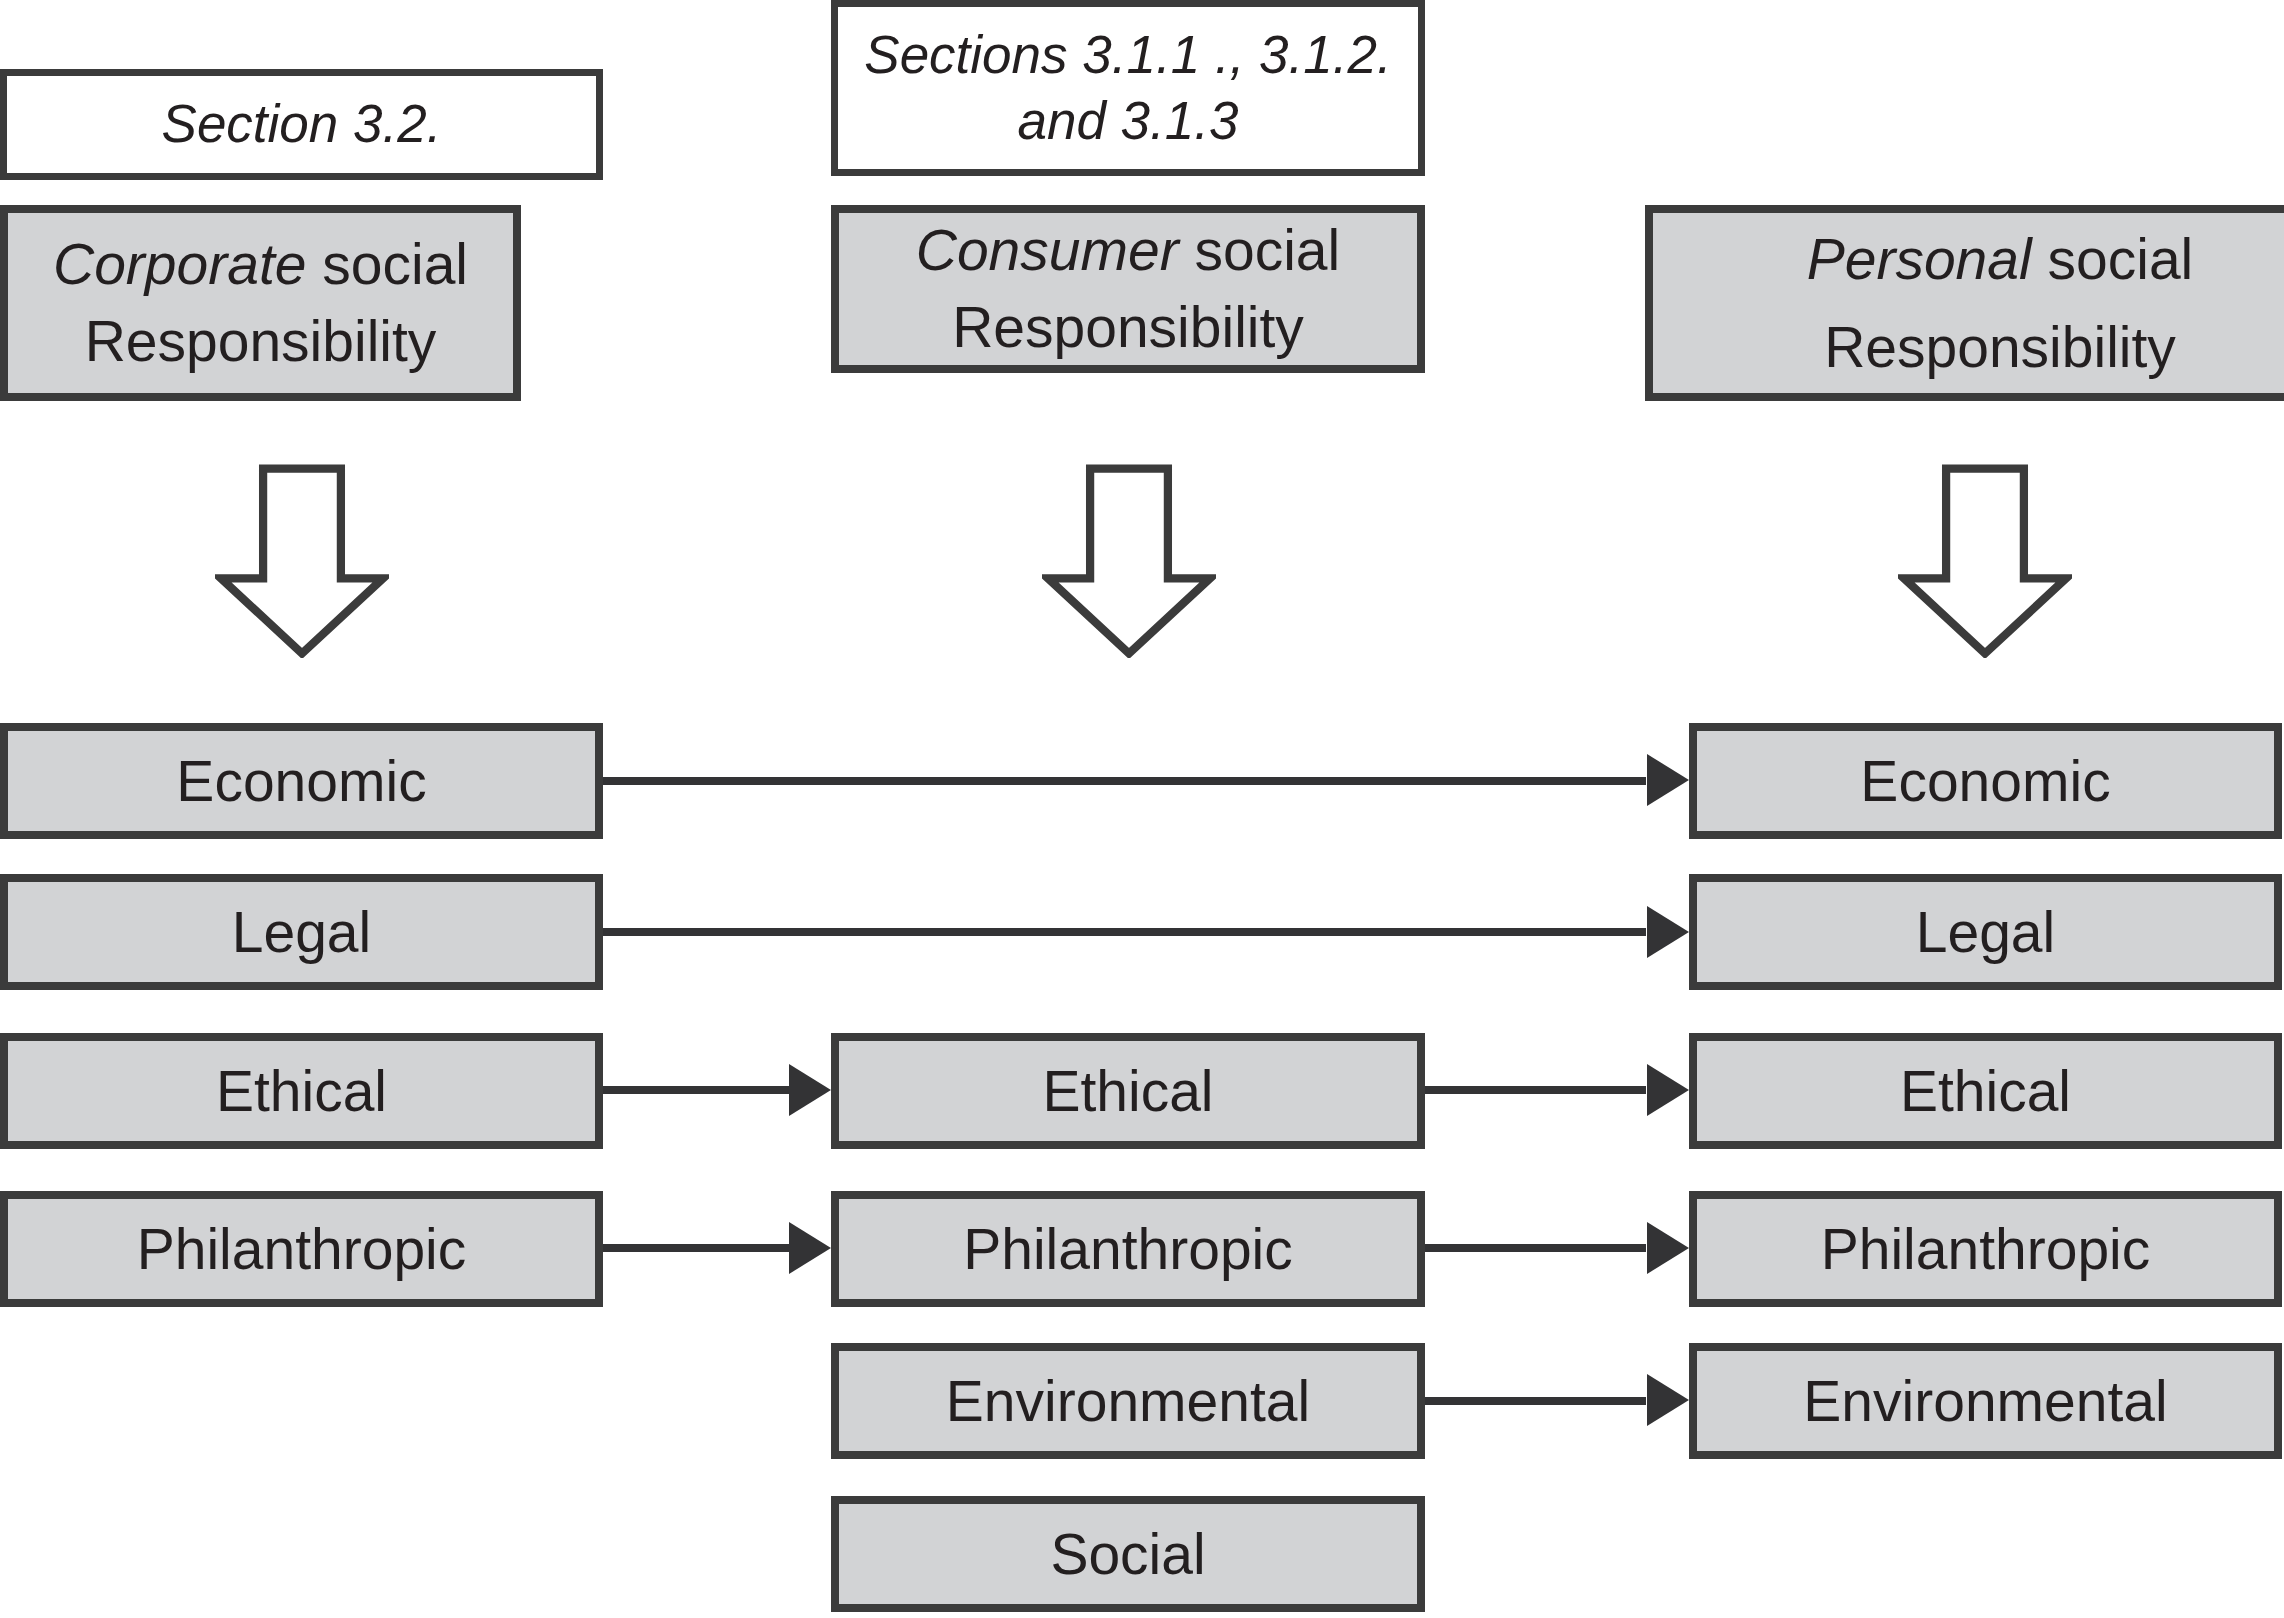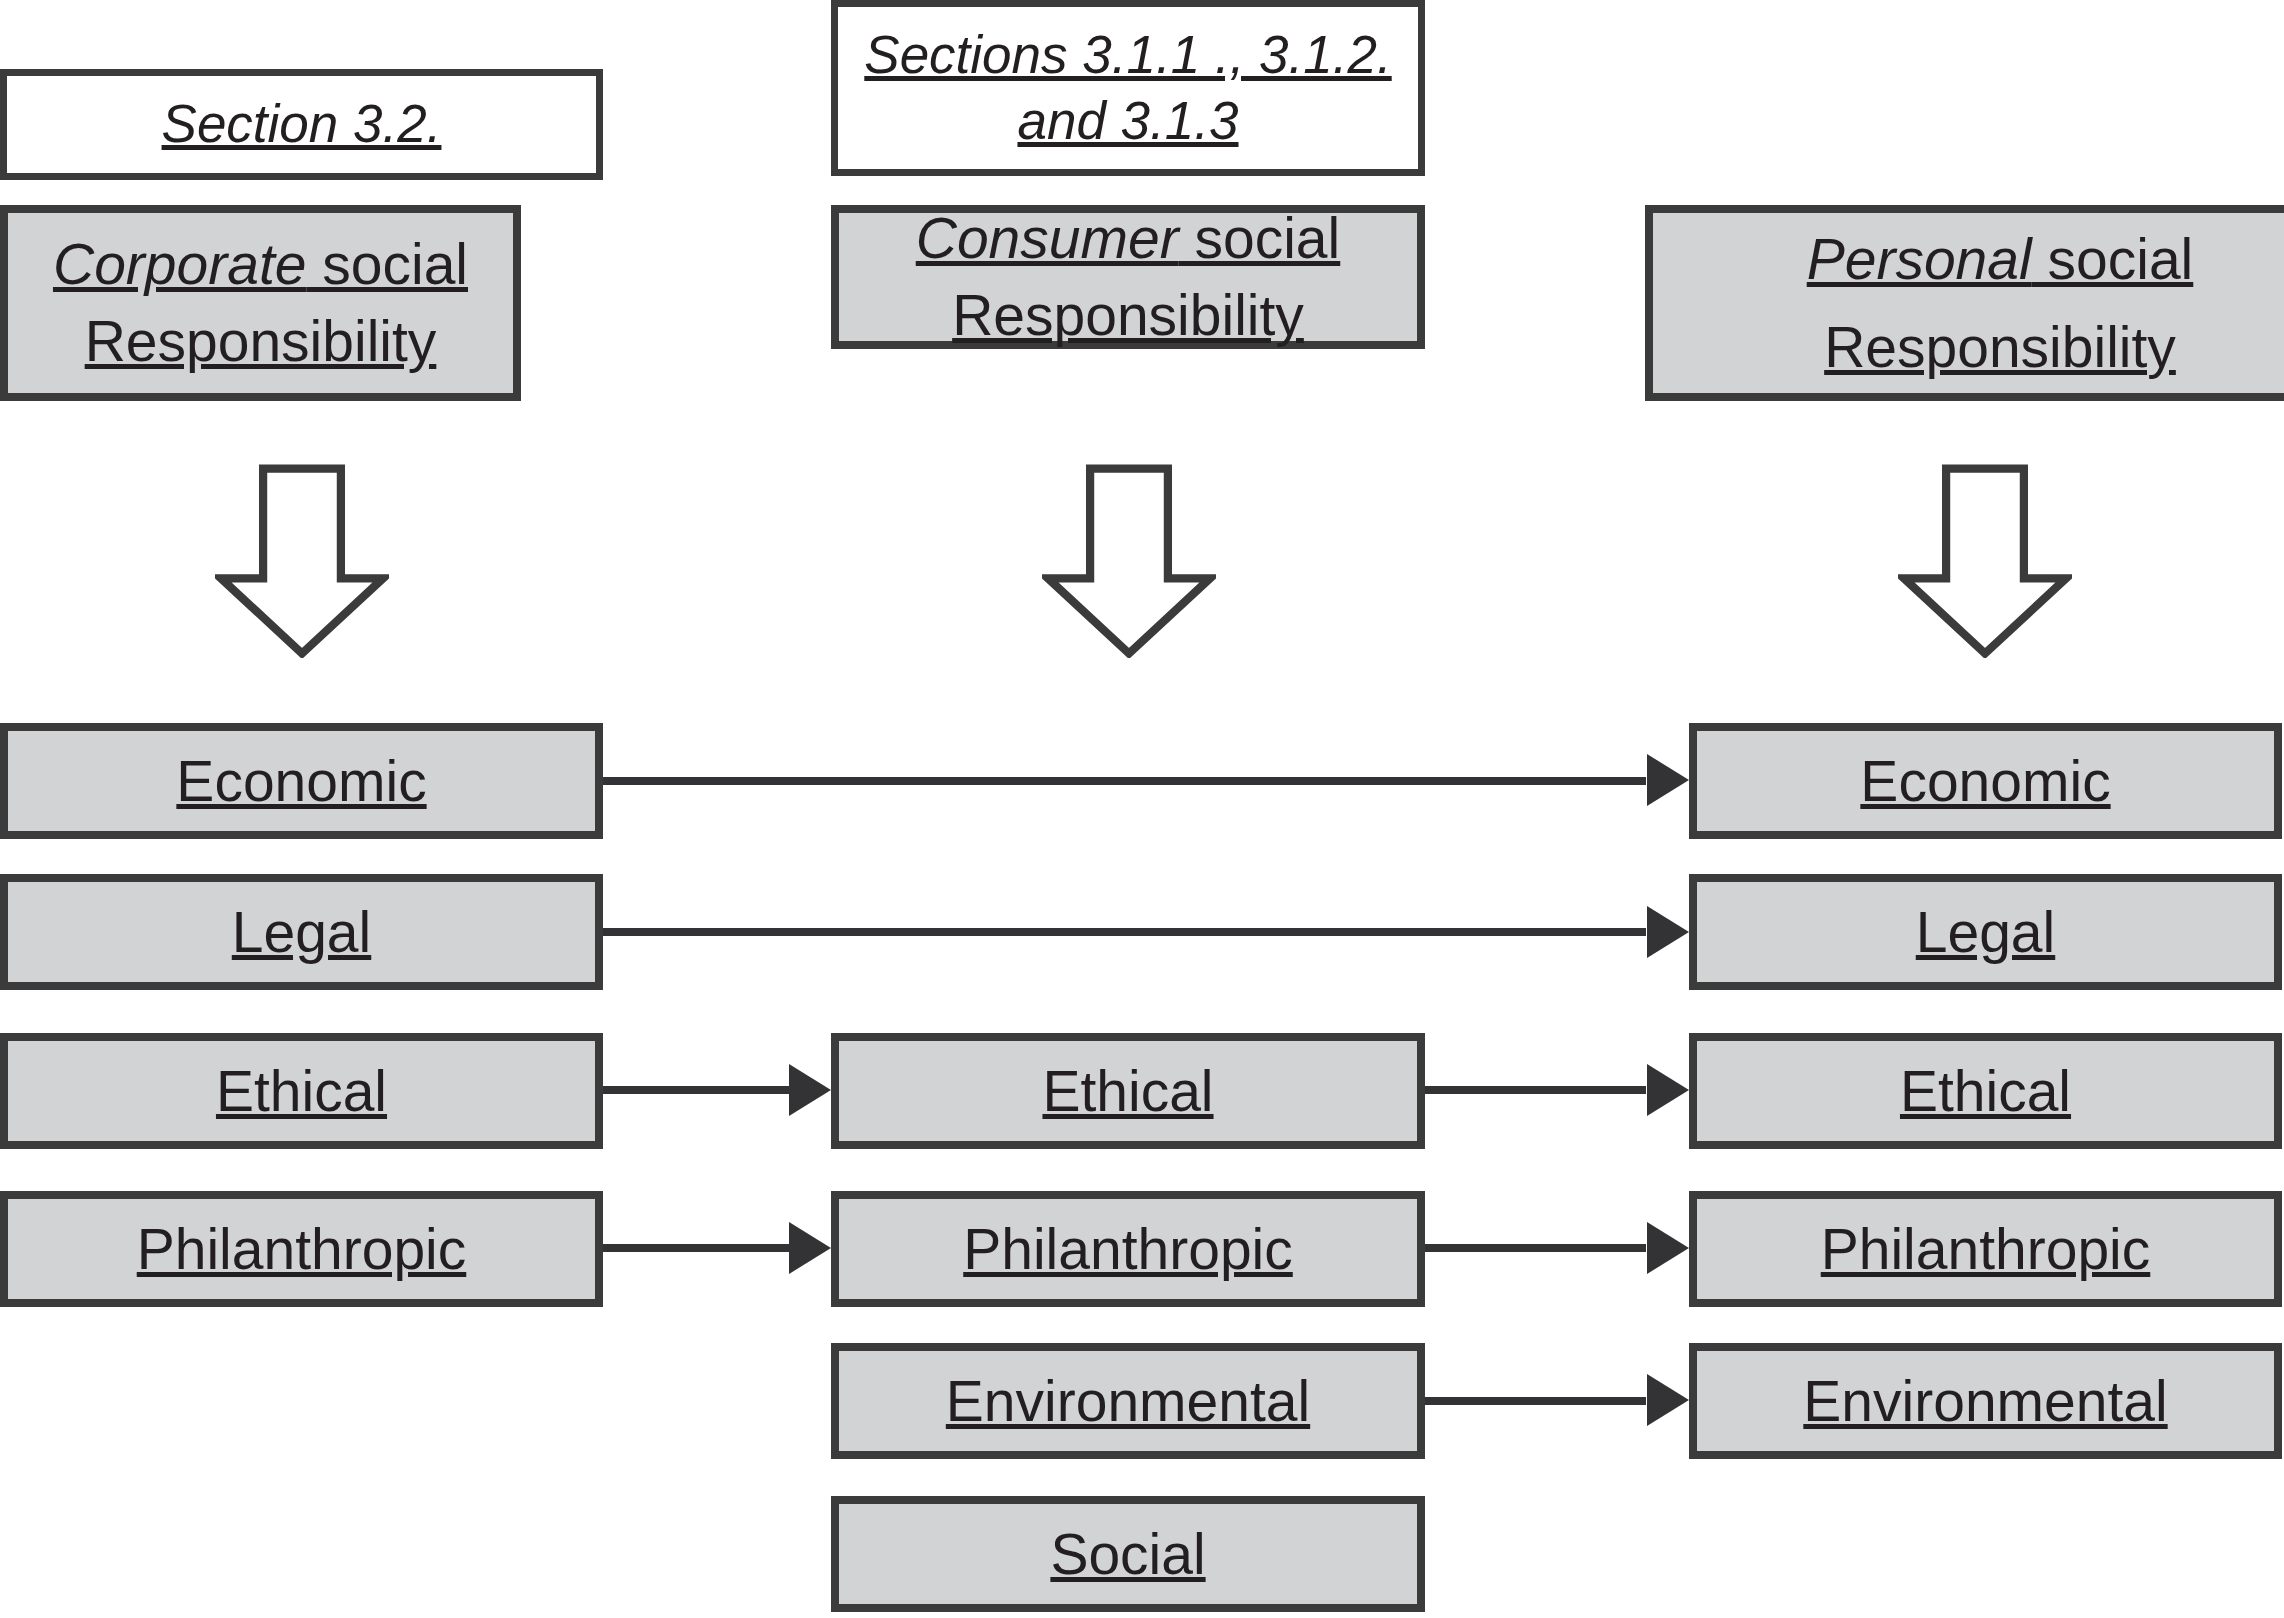--- a/index.html
+++ b/index.html
@@ -17,21 +17,20 @@
     box-sizing: border-box;
     border: 8.2px solid #3b3b3b;
     background: #d2d3d5;
     display: flex;
     flex-direction: column;
     align-items: center;
     justify-content: center;
     text-align: center;
     font-size: 57px;
     line-height: 1.3;
-    text-decoration: underline;
   }
   .box.white { background: #ffffff; border-width: 7.3px; }
   .italic { font-style: italic; }
   .conn-line { position: absolute; height: 8.2px; background: #333335; }
   .conn-head {
     position: absolute;
     width: 0; height: 0;
     border-top: 26.5px solid transparent;
     border-bottom: 26.5px solid transparent;
     border-left: 42px solid #333335;
@@ -50,21 +49,21 @@
   <div class="box white italic" style="left:831px; top:0; width:594px; height:176px; font-size:53px; line-height:1.25;">
     <div>Sections 3.1.1 ., 3.1.2.</div>
     <div>and 3.1.3</div>
   </div>
 
   <div class="box" style="left:0; top:205px; width:521px; height:196px; line-height:1.35;">
     <div><span class="italic">Corporate</span><span> social</span></div>
     <div>Responsibility</div>
   </div>
 
-  <div class="box" style="left:831px; top:205px; width:594px; height:144px; line-height:1.35;text-align:right;">
+  <div class="box" style="left:831px; top:205px; width:594px; height:168px; line-height:1.35;text-align:right;">
     <div><span class="italic">Consumer</span><span> social</span></div>
     <div>Responsibility</div>
   </div>
 
   <div class="box" style="left:1645px; top:205px; width:710px; height:196px; line-height:1.35;gap:11px;">
     <div><span class="italic">Personal</span><span> social</span></div>
     <div>Responsibility</div>
   </div>
 
   <svg class="block-arrow" style="left:215px; top:464px;" width="174" height="194" viewBox="0 0 190 212">

